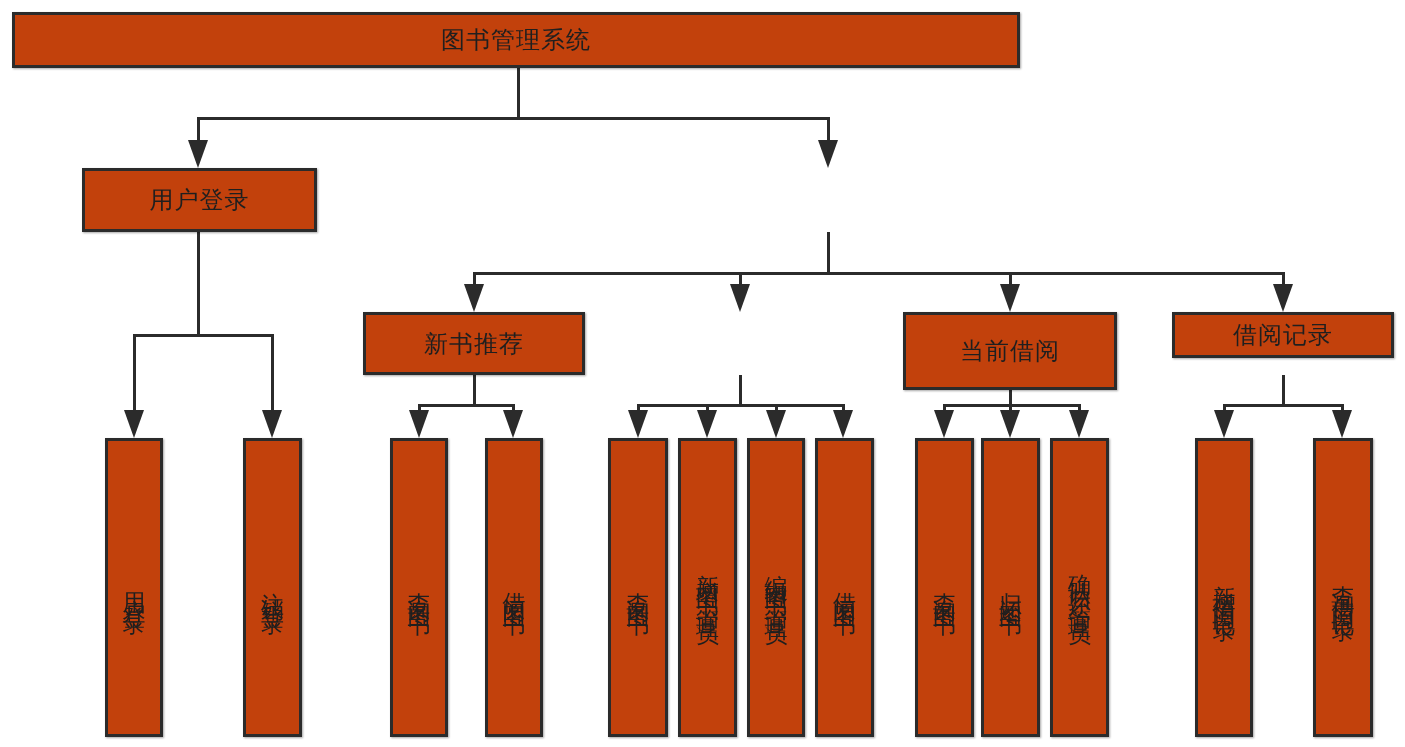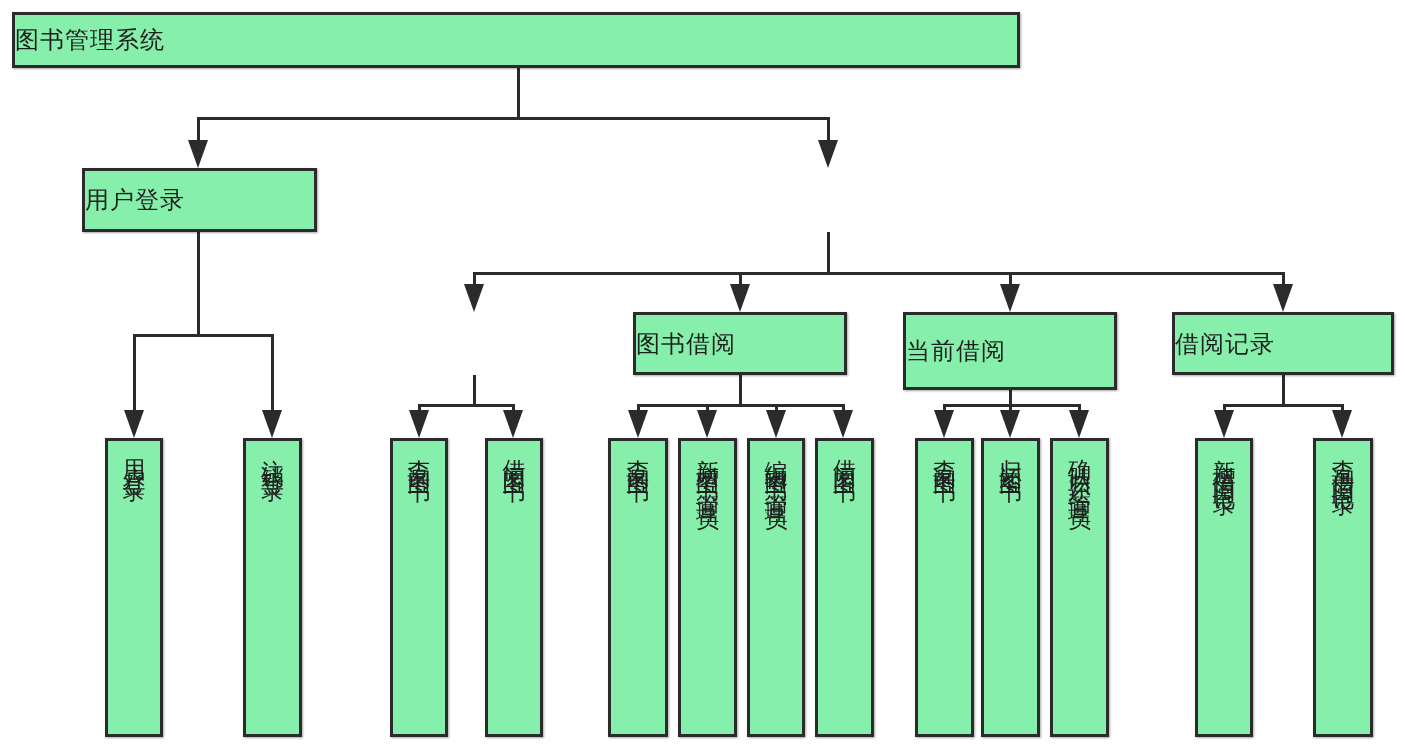--- a/index.html
+++ b/index.html
@@ -7,25 +7,25 @@
     position: relative;
     width: 1405px;
     height: 747px;
     background: #ffffff;
     font-family: "Liberation Sans", "DejaVu Sans", sans-serif;
     overflow: hidden;
   }
   .box {
     position: absolute;
     box-sizing: border-box;
-    background: #86efac;
+    background: #c2410c;
     border: 3px solid #2b2b2b;
     display: flex;
     align-items: center;
-    justify-content: flex-start;
+    justify-content: center;
     color: #1f1f1f;
     box-shadow: 1px 1px 2px rgba(0,0,0,0.35);
     z-index: 2;
   }
   .box.h { font-size: 24px; letter-spacing: 1px; }
   .box.v {
     writing-mode: vertical-rl;
     font-size: 23px;
     letter-spacing: 7px;
     line-height: 1;
@@ -120,27 +120,27 @@
   <div class="arrow" style="left:1332px; top:410px;"></div>
 
   <div class="box h" style="left:12px; top:12px; width:1008px; height:56px;">
     <span>图书管理系统</span>
   </div>
 
   <div class="box h" style="left:82px; top:168px; width:235px; height:64px;">
     <span>用户登录</span>
   </div>
 
-  <div class="box h" style="left:633px; top:312px; width:214px; height:63px;">
-    <span>图书借阅</span>
+  <div class="box h" style="left:363px; top:312px; width:222px; height:63px;">
+    <span>新书推荐</span>
   </div>
   <div class="box h" style="left:903px; top:312px; width:214px; height:78px;">
     <span>当前借阅</span>
   </div>
-  <div class="box h" style="left:1172px; top:312px; width:222px; height:63px;">
+  <div class="box h" style="left:1172px; top:312px; width:222px; height:46px;">
     <span>借阅记录</span>
   </div>
 
   <div class="box v" style="left:105px; top:438px; width:58px; height:299px;">
     <span>用户登录</span>
   </div>
   <div class="box v" style="left:243px; top:438px; width:59px; height:299px;">
     <span>注销登录</span>
   </div>
 

